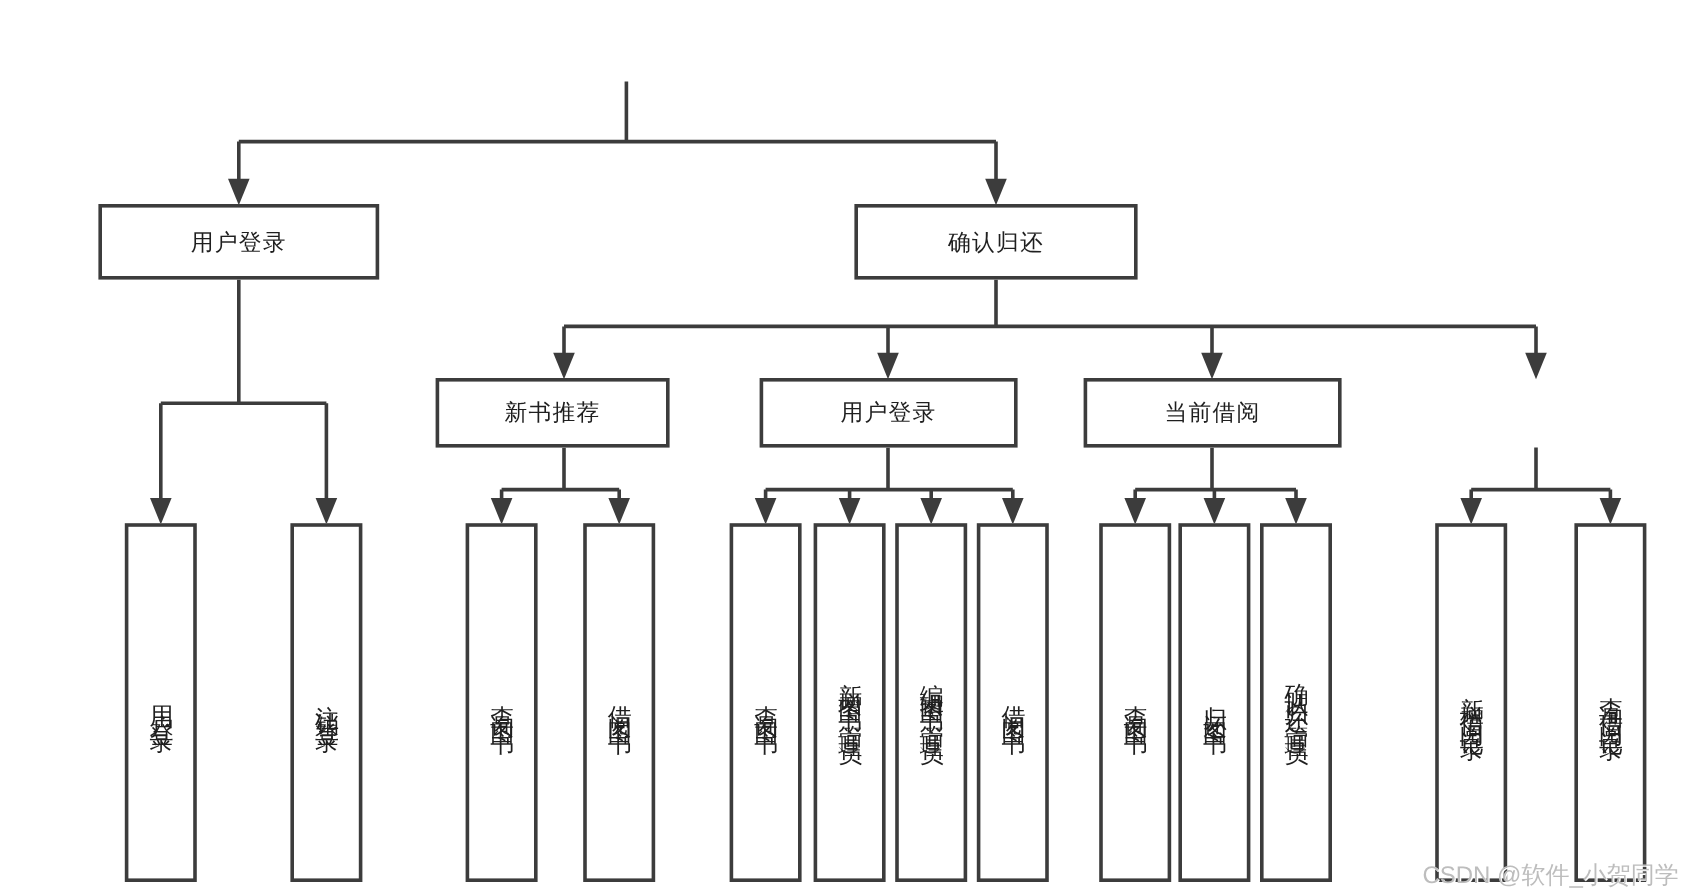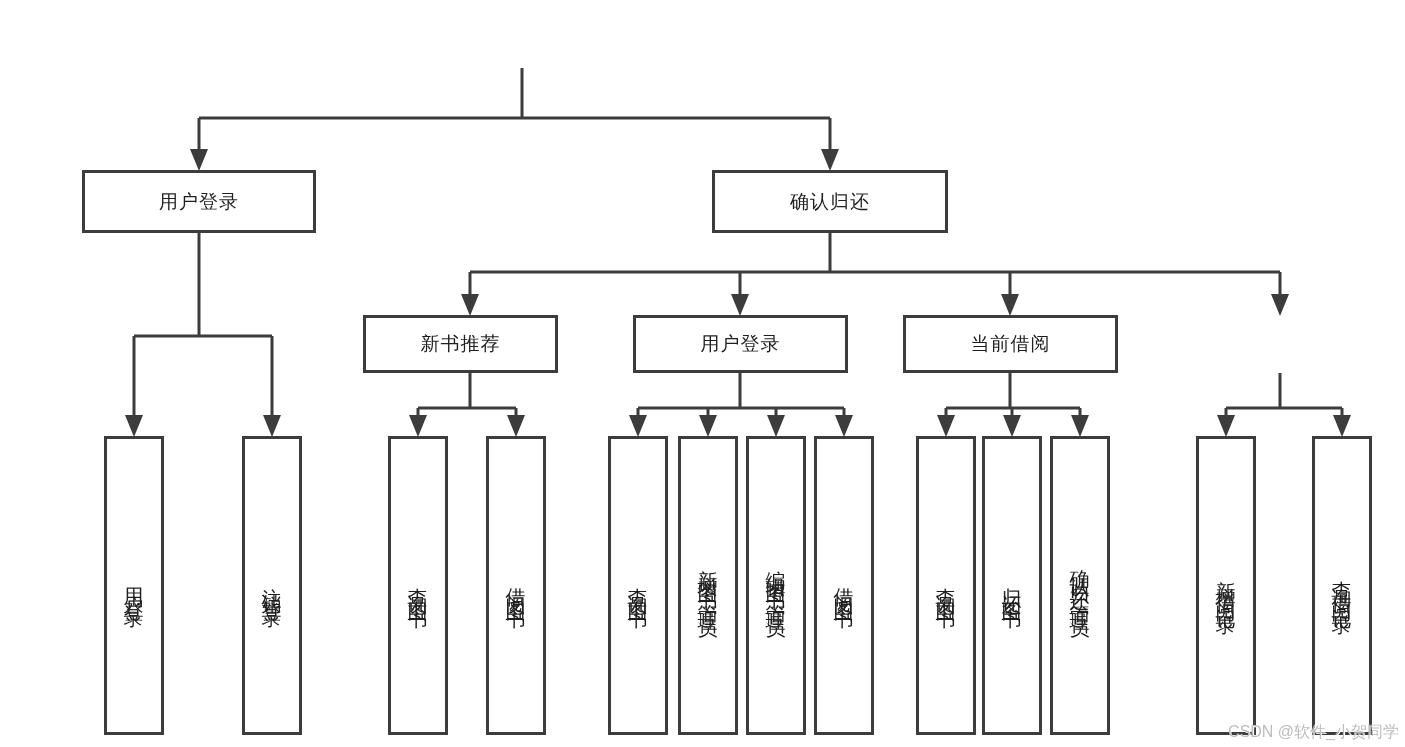--- a/index.html
+++ b/index.html
@@ -37,21 +37,21 @@
   .vtext {
     writing-mode: vertical-rl;
     letter-spacing: 7px;
     font-size: 20px;
     line-height: 1;
   }
   .watermark {
     position: absolute;
     right: 6px;
     bottom: 4px;
-    font-size: 16px;
+    font-size: 20px;
     color: #bdbdbd;
     text-shadow: 1px 1px 0 #ffffff;
     z-index: 3;
     white-space: nowrap;
   }
 </style>
 </head>
 <body>
 
 <div class="stage">

